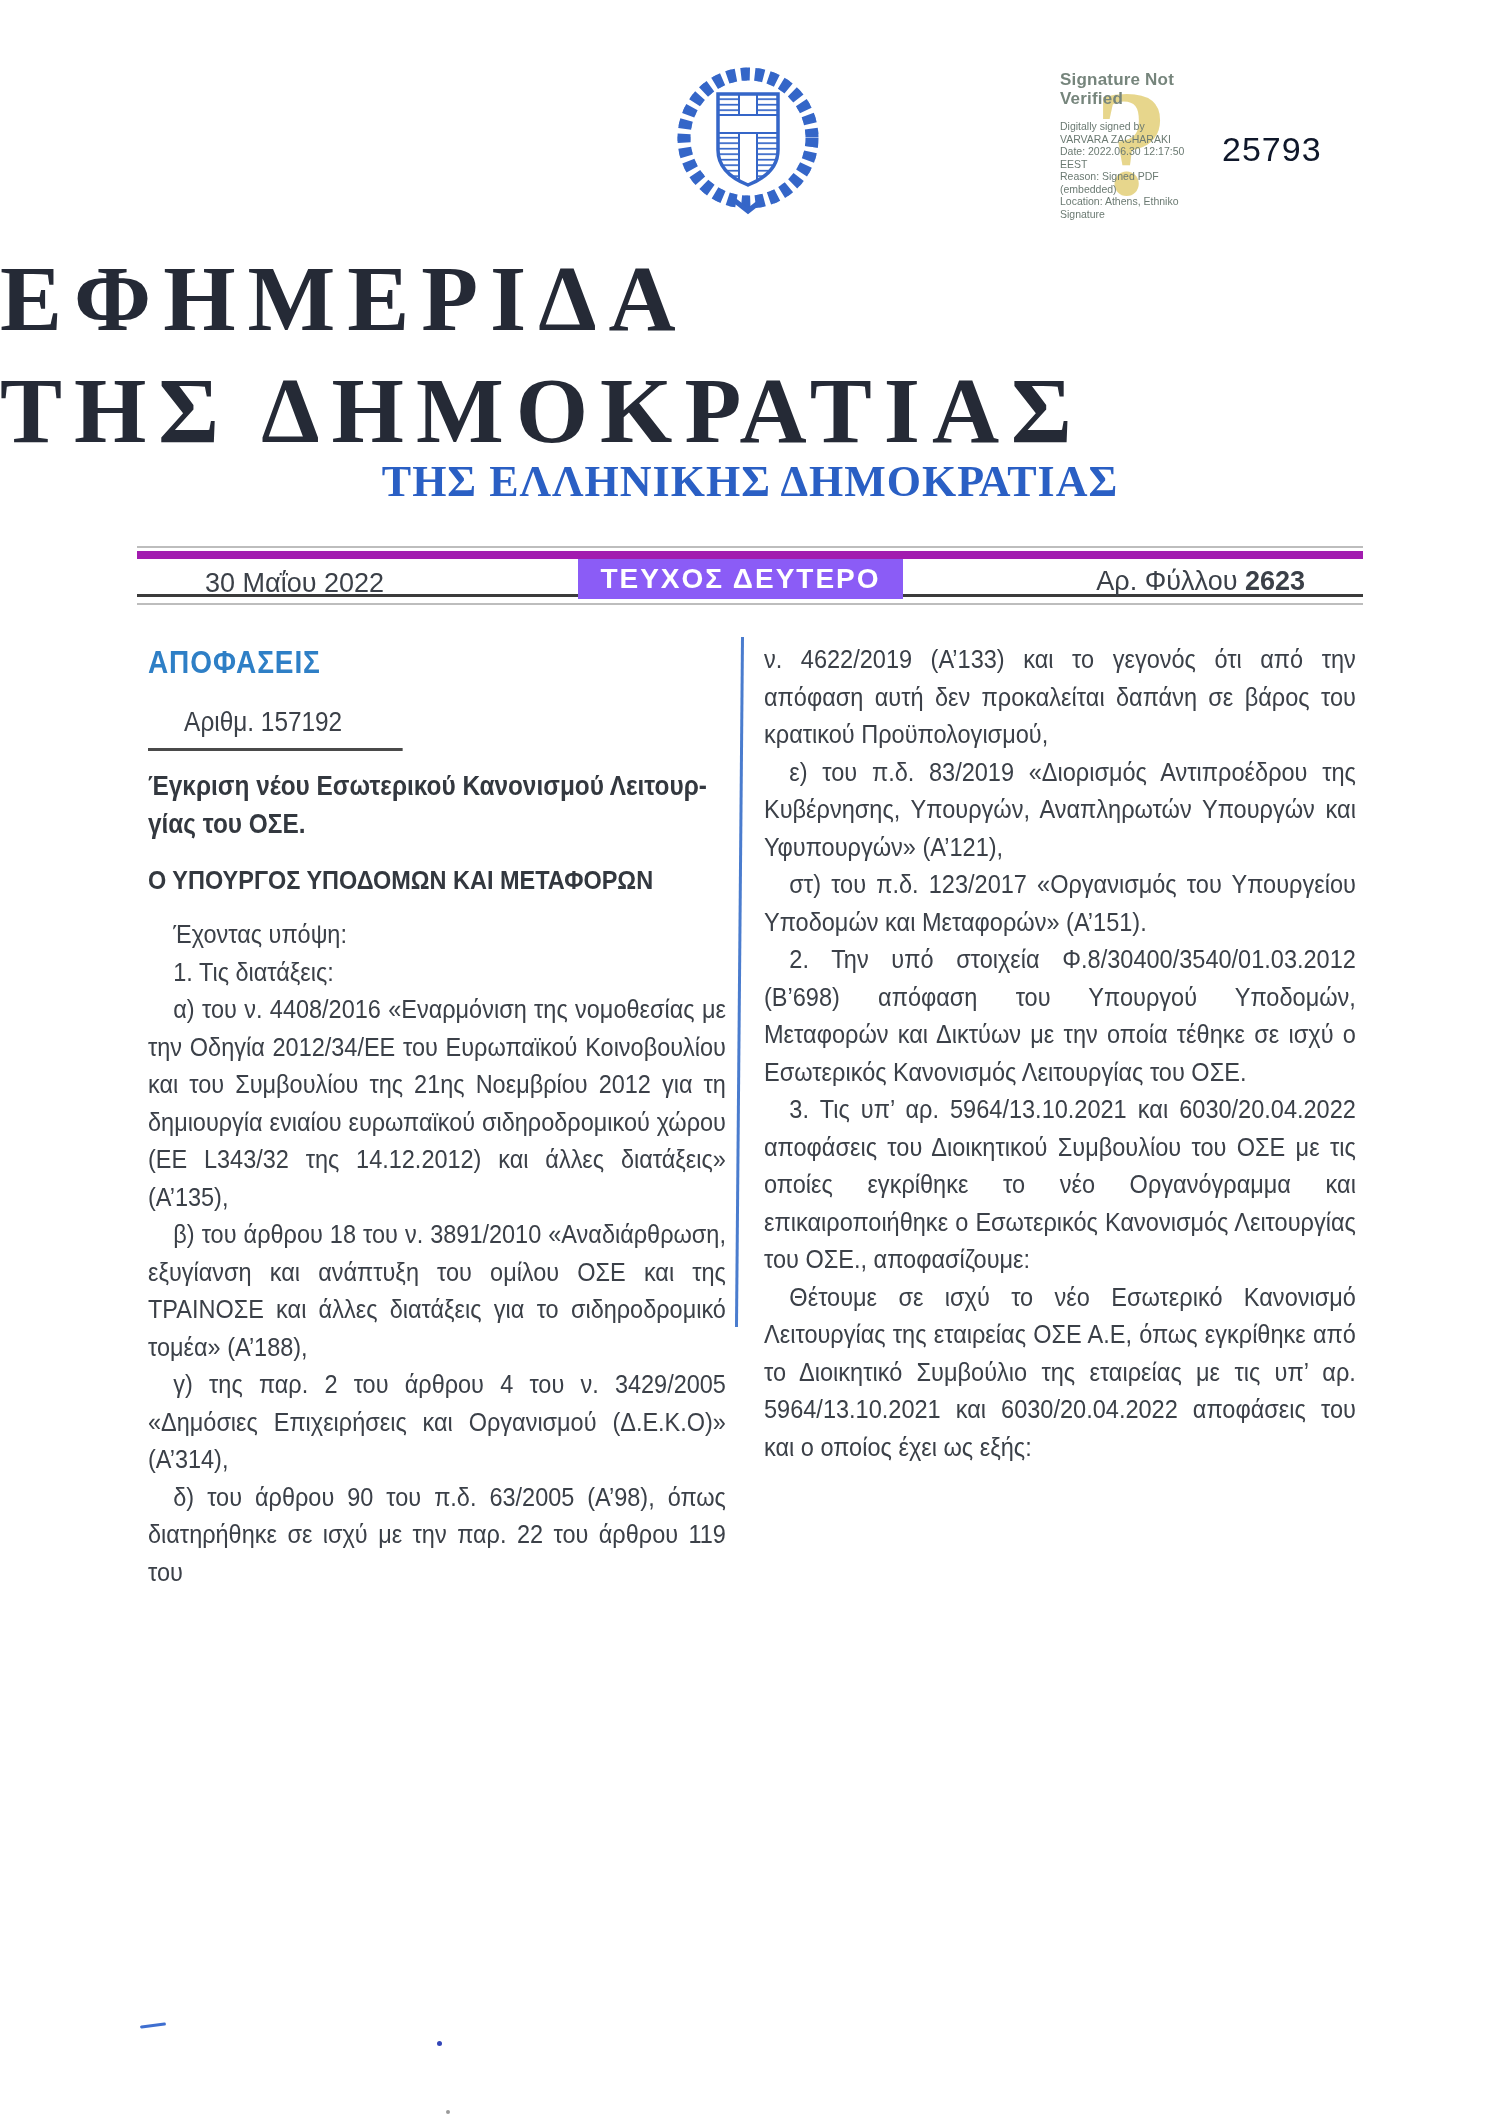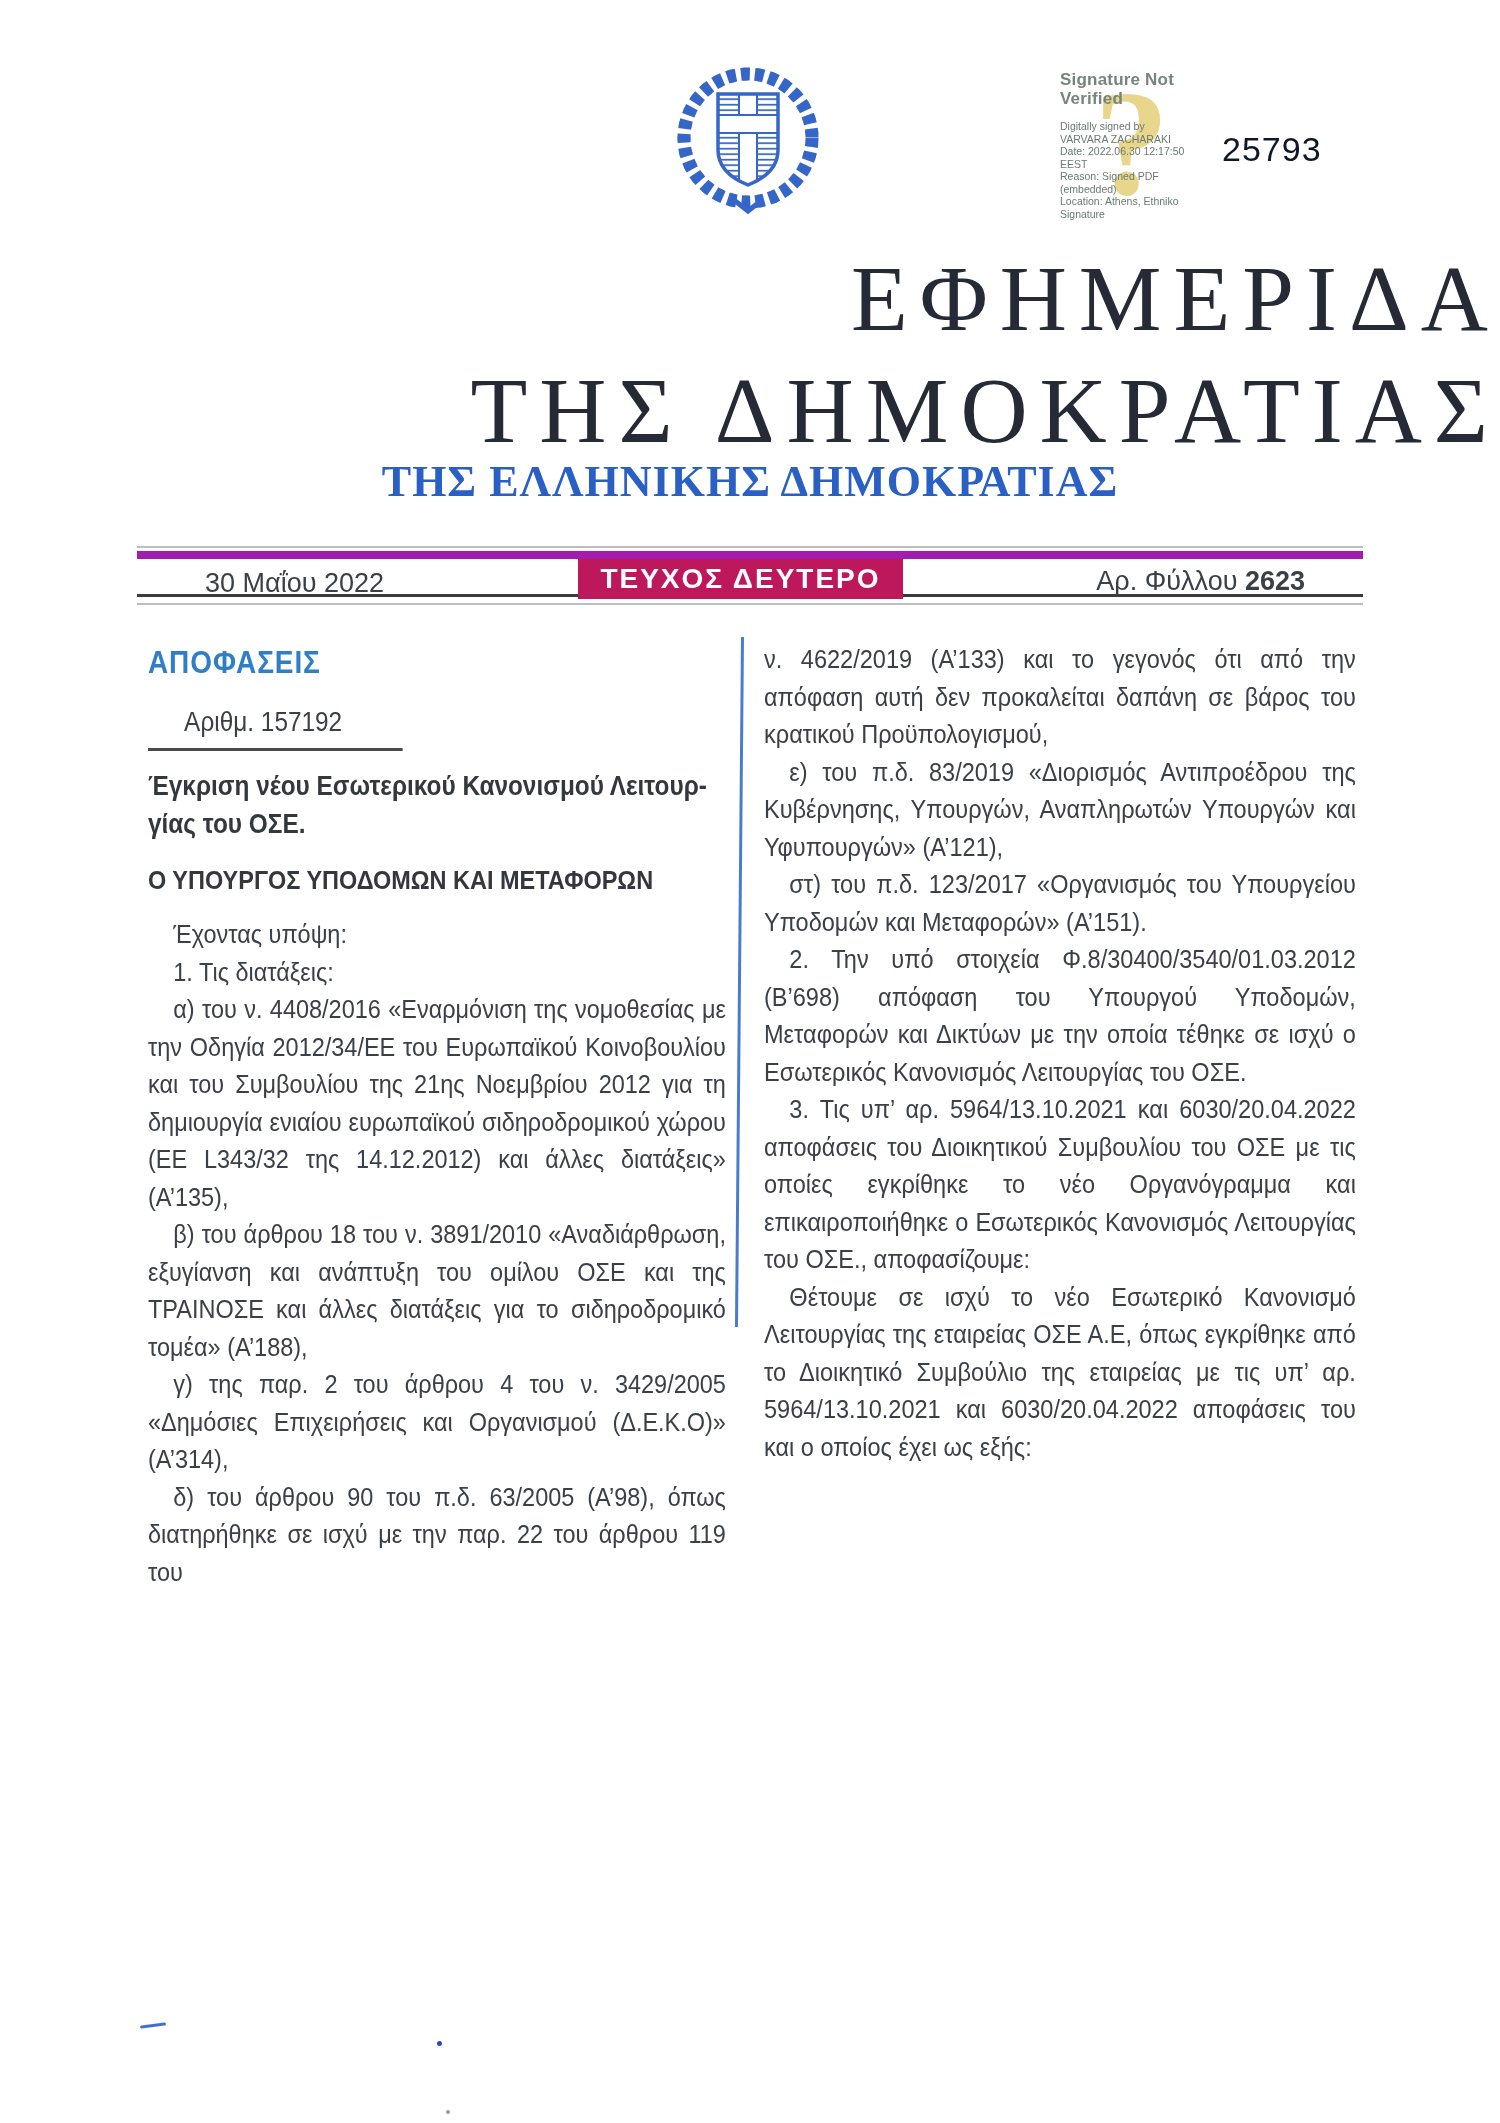--- a/index.html
+++ b/index.html
@@ -17,22 +17,22 @@
   .sig-qmark {
     position:absolute; left:34px; top:-2px; z-index:1;
     font-family:"Liberation Serif","DejaVu Serif",serif;
     font-size:150px; font-weight:bold; color:#e3d079; opacity:0.85; line-height:1;
   }
   .sig-details { position:relative; z-index:2; margin-top:12px; font-size:10.5px; line-height:12.5px; color:#6b7a72; }
 
   .page-number { position:absolute; left:1222px; top:130px; font-size:34px; color:#0f172a; letter-spacing:1px; }
 
   .title-line {
-    position:absolute; left:0; width:100%; text-align:right;
-    font-family:"Liberation Serif","DejaVu Serif",serif; font-weight:normal;
+    position:absolute; left:0; width:100%; text-align:left;
+    font-family:"Liberation Serif","DejaVu Serif",serif; font-weight:bold;
     color:#252a36; font-size:93px; line-height:1; letter-spacing:12px; white-space:nowrap;
   }
   .title-1 { top:252px; }
   .title-2 { top:364px; }
   .subtitle {
     position:absolute; left:0; width:100%; top:460px; text-align:center;
     font-family:"Liberation Serif","DejaVu Serif",serif; font-weight:bold;
     color:#2a5fc4; font-size:44px; line-height:1; letter-spacing:1px;
   }
 
@@ -40,21 +40,21 @@
   .echo-line { position:absolute; left:137px; width:1226px; height:2px; background:#bdbdbd; }
   .echo-top { top:546px; }
   .echo-bottom { top:603px; }
   .info-bar {
     position:absolute; left:137px; top:551px; width:1226px; height:46px;
     border-top:8px solid #a21caf; border-bottom:3px solid #3b3b3b; box-sizing:border-box;
   }
   .bar-date { position:absolute; left:68px; top:9px; font-size:27px; color:#3b4048; }
   .bar-issue-box {
     position:absolute; left:441px; top:0px; width:325px; height:40px;
-    background:#be185d; display:flex; align-items:center; justify-content:center;
+    background:#8b5cf6; display:flex; align-items:center; justify-content:center;
   }
   .bar-issue-box span { color:#ffffff; font-weight:bold; font-size:28px; letter-spacing:2px; }
   .bar-sheet { position:absolute; right:58px; top:7px; font-size:27px; color:#3b4048; }
   .bar-sheet b { font-weight:bold; }
 
   
   .col { position:absolute; transform-origin:top left; }
   .col-left  { left:148px; top:645px; width:640px; transform:scaleX(0.903); }
   .col-right { left:764px; top:641px; width:654px; transform:scaleX(0.905); }
   .divider {

